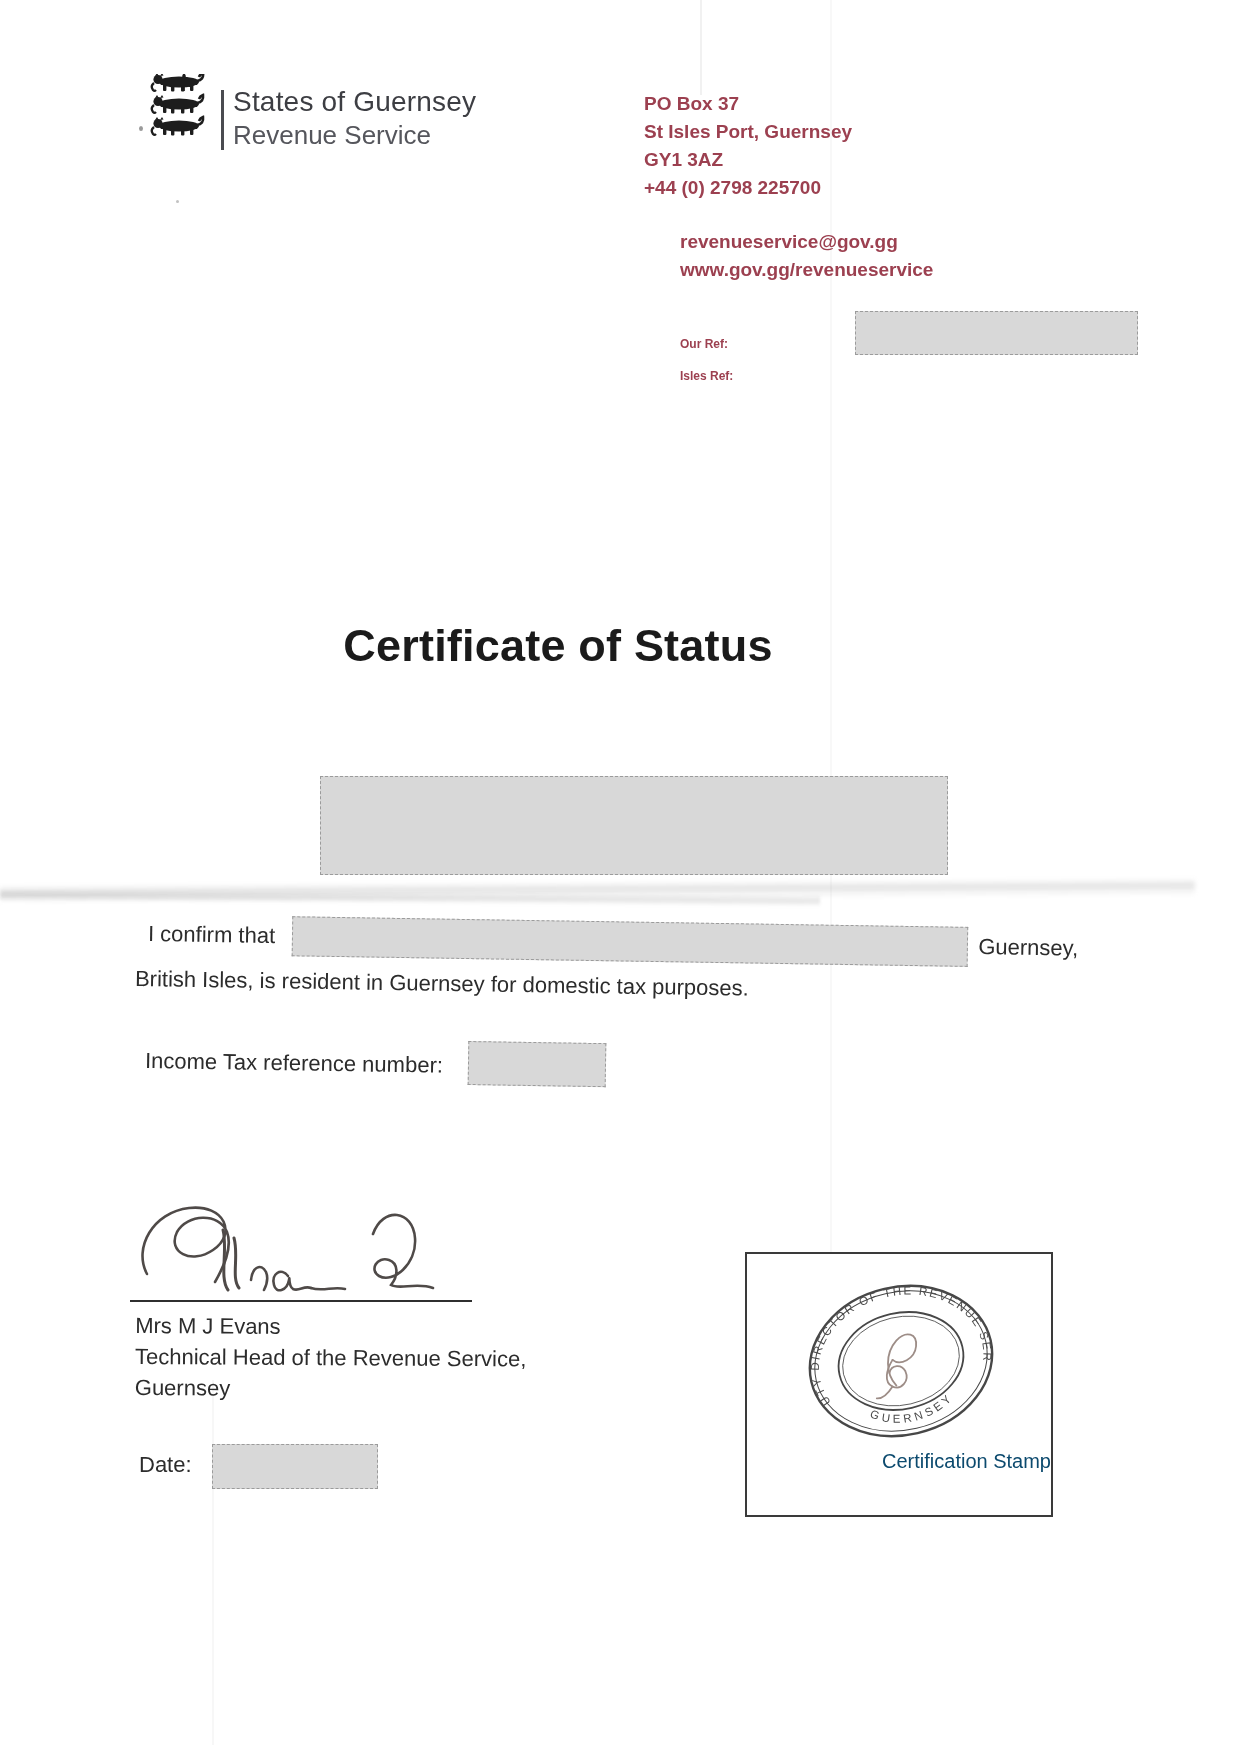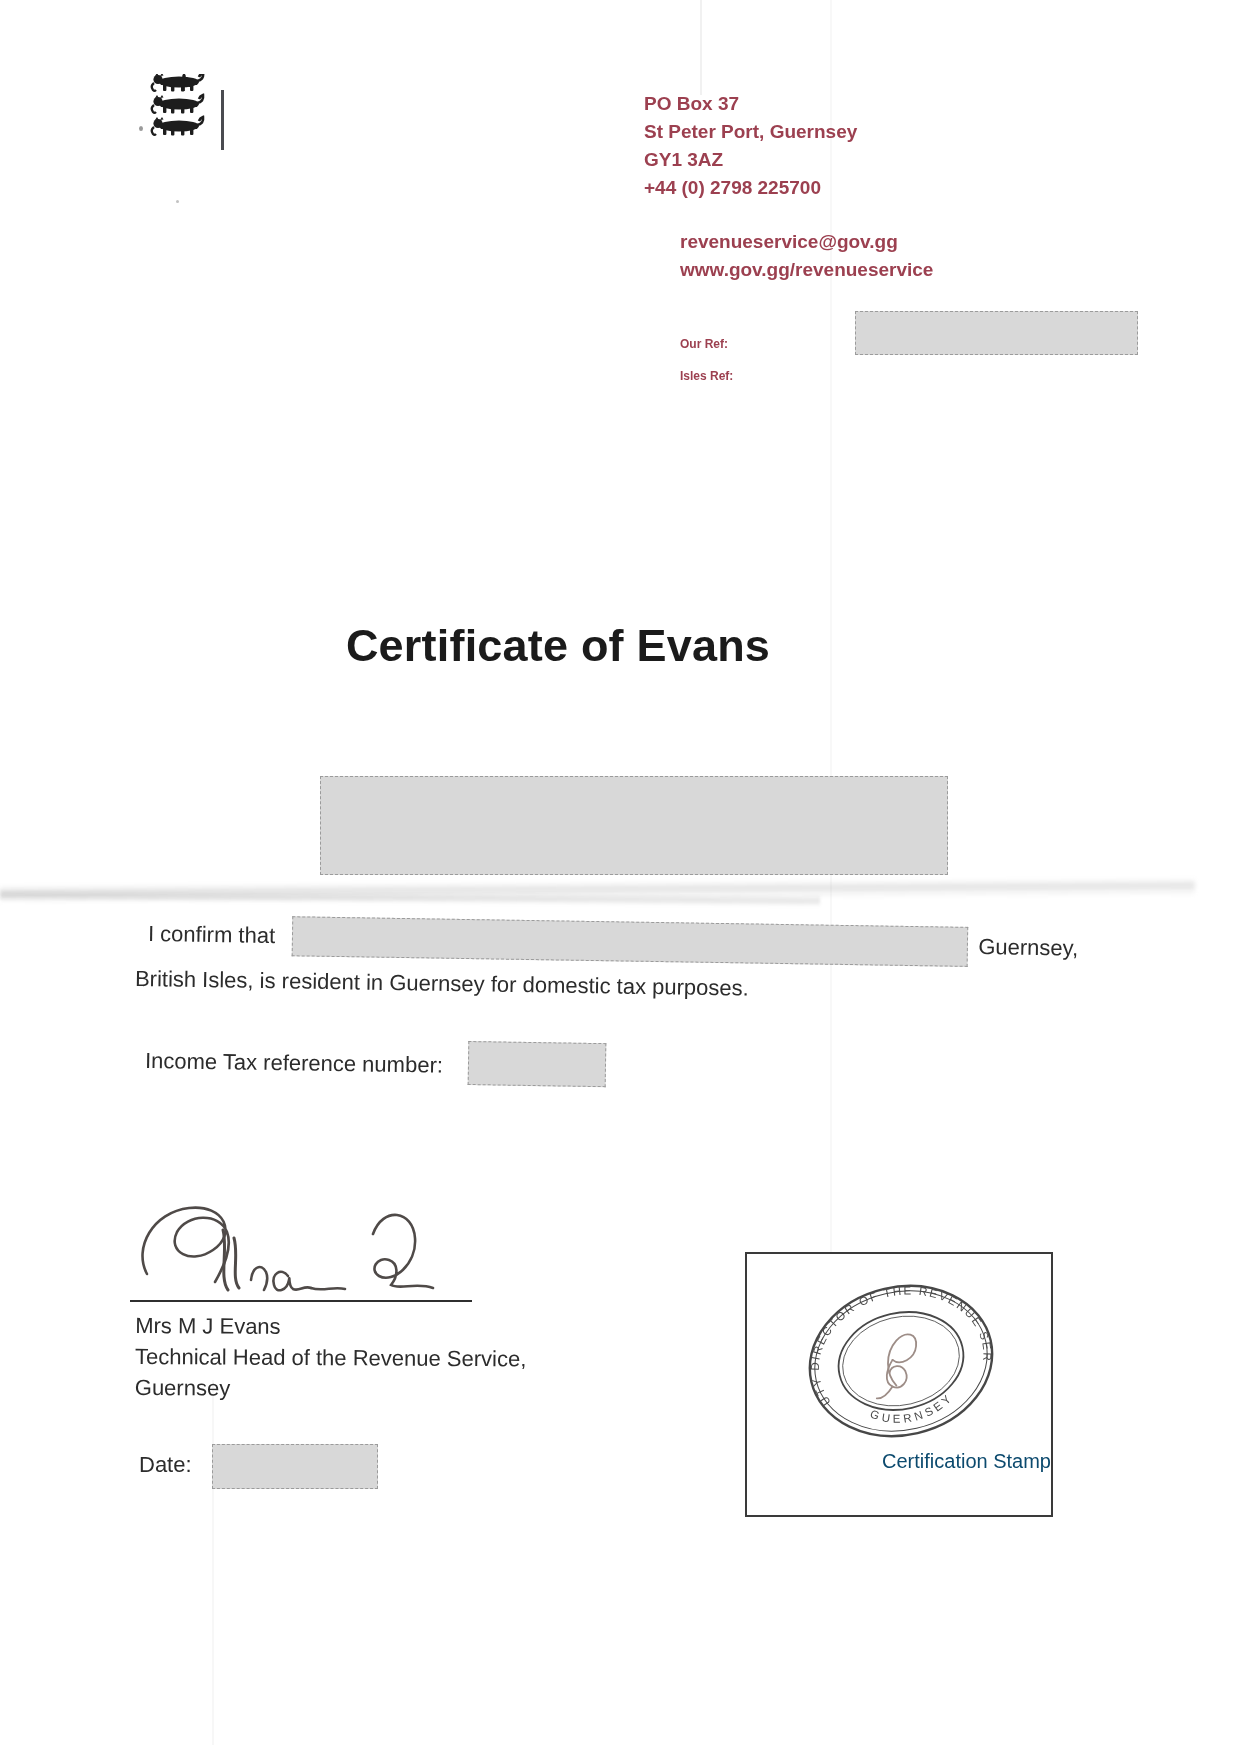--- a/index.html
+++ b/index.html
@@ -93,37 +93,41 @@
         <path d="M4,9 q-4,3 -1,7 q1.5,1.5 3,0" stroke="#1d1d1d" stroke-width="2.4" fill="none"></path>
         <path d="M47,7 q7,-1 6,-8 q-3,1 -4,4" stroke="#1d1d1d" stroke-width="2.6" fill="none"></path>
       </g>
       <use href="#lion" transform="translate(0,22)"></use>
       <use href="#lion" transform="translate(0,44)"></use>
     </g>
   </svg>
 
   <div class="abs logo-bar" style="left:221px;top:90px;"></div>
 
+  <div class="abs" style="left:233px;top:86px;">
+    <div class="org-name">States of Guernsey</div>
+    <div class="org-dept">Revenue Service</div>
+  </div>
 
   <div class="abs addr maroon" style="left:644px;top:90px;">
     <div>PO Box 37</div>
-    <div>St Peter Port, Guernsey</div>
+    <div>St Isles Port, Guernsey</div>
     <div>GY1 3AZ</div>
     <div>+44 (0) 2798 225700</div>
   </div>
   <div class="abs addr maroon" style="left:680px;top:228px;">
     <div>revenueservice@gov.gg</div>
     <div>www.gov.gg/revenueservice</div>
   </div>
 
   <div class="abs refs maroon" style="left:680px;top:328px;">Our Ref:</div>
   <div class="abs redact" style="left:855px;top:311px;width:283px;height:44px;"></div>
   <div class="abs refs maroon" style="left:680px;top:360px;">Isles Ref:</div>
 
-  <div class="abs doc-title" style="left:0;top:620px;width:1116px;">Certificate of Evans</div>
+  <div class="abs doc-title" style="left:0;top:620px;width:1116px;">Certificate of Status</div>
 
   <div class="abs redact" style="left:320px;top:776px;width:628px;height:99px;"></div>
 
   <div class="abs fold" style="left:0;top:882px;width:1195px;height:18px;"></div>
   <div class="abs fold2" style="left:0;top:892px;width:820px;height:12px;"></div>
 
   <div class="abs body-text tilt" style="left:148px;top:914px;width:1000px;">
     <span style="vertical-align:middle;">I confirm that</span>
     <span class="redact" style="display:inline-block;vertical-align:middle;width:676px;height:40px;margin-left:11px;margin-right:4px;"></span>
     <span style="vertical-align:middle;">Guernsey,</span>

